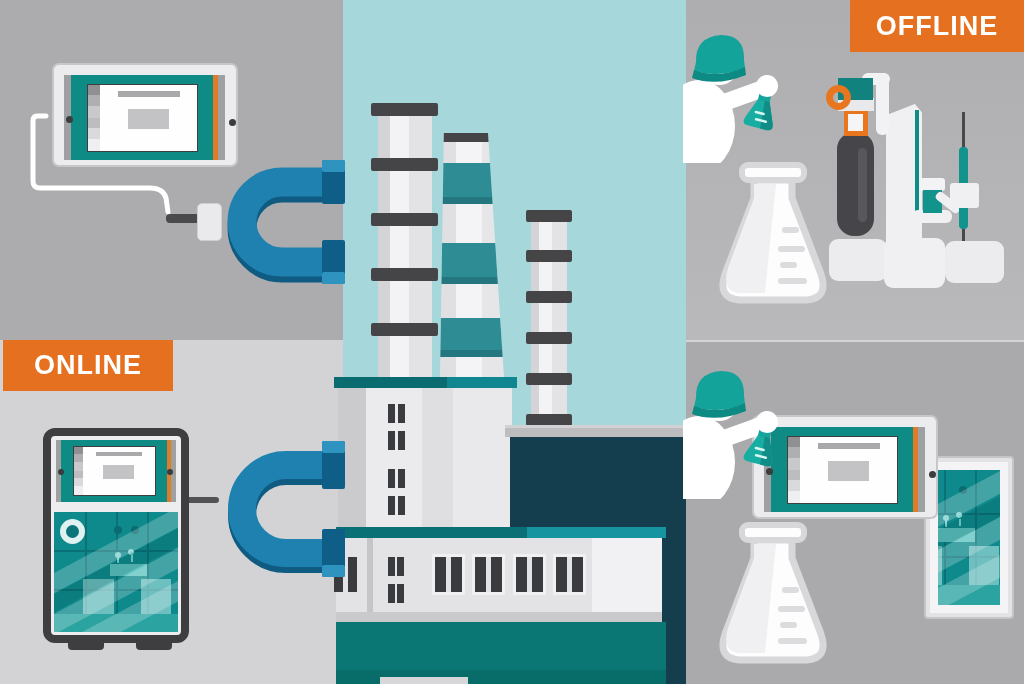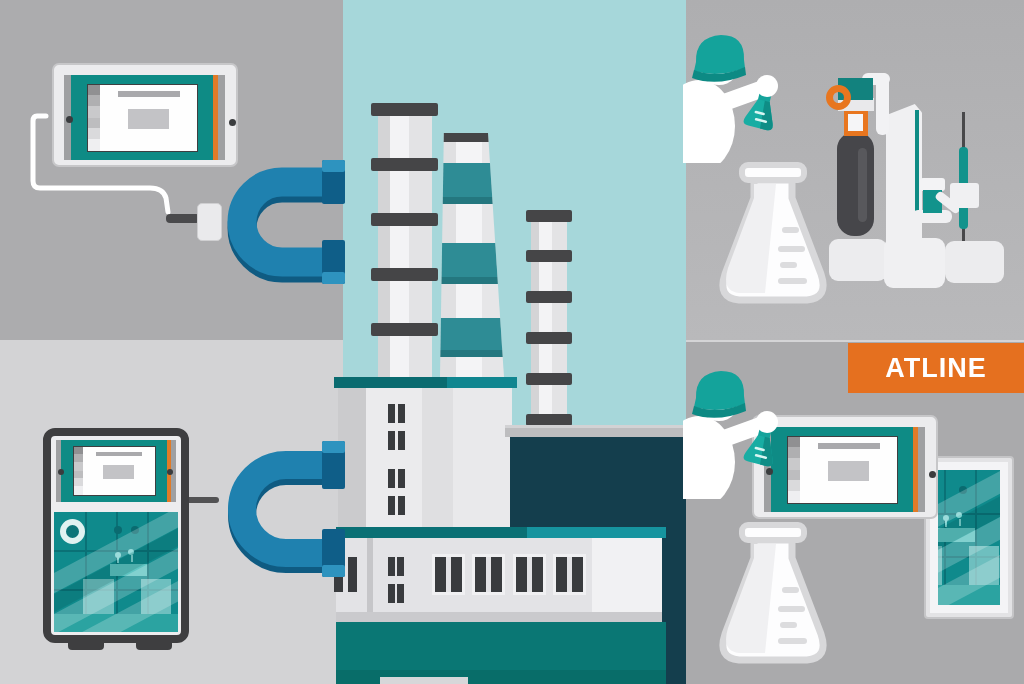--- a/index.html
+++ b/index.html
@@ -191,20 +191,23 @@
       <div class="sc-cup" style="left:23%;width:25%;"></div>
       <div class="sc-cup" style="left:70%;width:24%;"></div>
       <div class="sc-strip"></div>
       <div class="stpd" style="top:42%;"></div>
       <div class="stp" style="top:24%;"></div>
       <div class="stp" style="top:58%;"></div>
       <div class="stp" style="top:86%;"></div>
     </div>
   </div>
 
+  <div class="ab banner" style="left:3px;top:340px;width:170px;height:51px;">
+    <span>ONLINE</span>
+  </div>
 
   <div class="ab" style="left:886px;top:104px;width:36px;height:140px;background:#F0F0F2;clip-path:polygon(0 8%,80% 0,100% 6%,100% 100%,0 100%);"></div>
   <div class="ab" style="left:915px;top:110px;width:4px;height:110px;background:#0F8C85;"></div>
   <div class="ab" style="left:862px;top:73px;width:28px;height:12px;background:#F2F2F4;border-radius:6px;"></div>
   <div class="ab" style="left:876px;top:73px;width:13px;height:62px;background:#F2F2F4;border-radius:6px;"></div>
 
   <div class="ab" style="left:837px;top:132px;width:37px;height:104px;background:#46464A;border-radius:17px;"></div>
   <div class="ab" style="left:858px;top:148px;width:9px;height:74px;background:rgba(255,255,255,.10);border-radius:5px;"></div>
   <div class="ab" style="left:844px;top:109px;width:24px;height:27px;background:#E8761F;"></div>
   <div class="ab" style="left:848px;top:114px;width:15px;height:17px;background:#F5F5F7;"></div>
@@ -239,20 +242,23 @@
     <path d="M11,42 Q36,51 62,39 L63,47 Q34,59 9,50 Z" fill="#0D8A84"></path>
     <g transform="translate(84,60) rotate(14)">
       <rect x="-6" y="2" width="12" height="13" fill="#15A39B"></rect>
       <path d="M-6,13 L6,13 L14,33 Q17,41 9,41 L-9,41 Q-17,41 -14,33 Z" fill="#18ADA3"></path>
       <path d="M1,13 L6,13 L14,33 Q17,41 9,41 L3,41 Z" fill="#0F8D86"></path>
       <path d="M-5,26 h8 M-3,33 h10" stroke="#D8F5F2" stroke-width="2.5" stroke-linecap="round"></path>
     </g>
     <circle cx="84" cy="58" r="11" fill="#FFFFFF"></circle>
   </svg>
 
+  <div class="ab banner" style="left:850px;top:0;width:174px;height:52px;">
+    <span>OFFLINE</span>
+  </div>
 
   <div class="ab" style="left:924px;top:456px;width:90px;height:163px;background:#E3E3E5;border:2px solid #C5C5C7;border-radius:4px;box-sizing:border-box;">
     <div class="ab" style="left:4px;top:4px;width:78px;height:151px;background:#F4F4F6;"></div>
     <div class="ab lab-scene" style="left:12px;top:12px;width:62px;height:135px;">
       <div class="lab-art" style="left:-56px;">
 
         <div class="gv" style="left:50%;"></div>
         <div class="gv" style="left:75%;"></div>
         <div class="gh" style="top:32%;"></div>
         <div class="gh" style="top:64%;"></div>
@@ -303,17 +309,14 @@
     <path d="M11,42 Q36,51 62,39 L63,47 Q34,59 9,50 Z" fill="#0D8A84"></path>
     <g transform="translate(84,60) rotate(14)">
       <rect x="-6" y="2" width="12" height="13" fill="#15A39B"></rect>
       <path d="M-6,13 L6,13 L14,33 Q17,41 9,41 L-9,41 Q-17,41 -14,33 Z" fill="#18ADA3"></path>
       <path d="M1,13 L6,13 L14,33 Q17,41 9,41 L3,41 Z" fill="#0F8D86"></path>
       <path d="M-5,26 h8 M-3,33 h10" stroke="#D8F5F2" stroke-width="2.5" stroke-linecap="round"></path>
     </g>
     <circle cx="84" cy="58" r="11" fill="#FFFFFF"></circle>
   </svg>
 
-  <div class="ab banner" style="left:848px;top:343px;width:176px;height:50px;">
-    <span>ATLINE</span>
-  </div>
 
 </div>
 
 </body></html>

